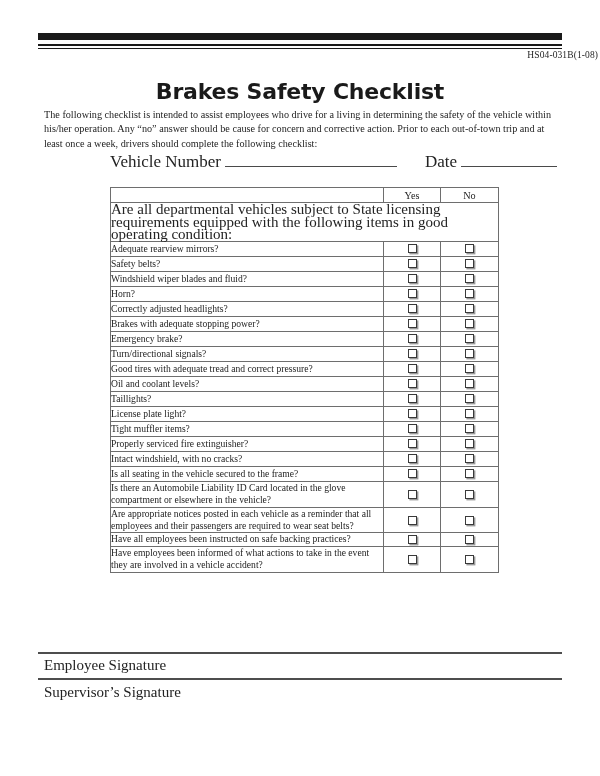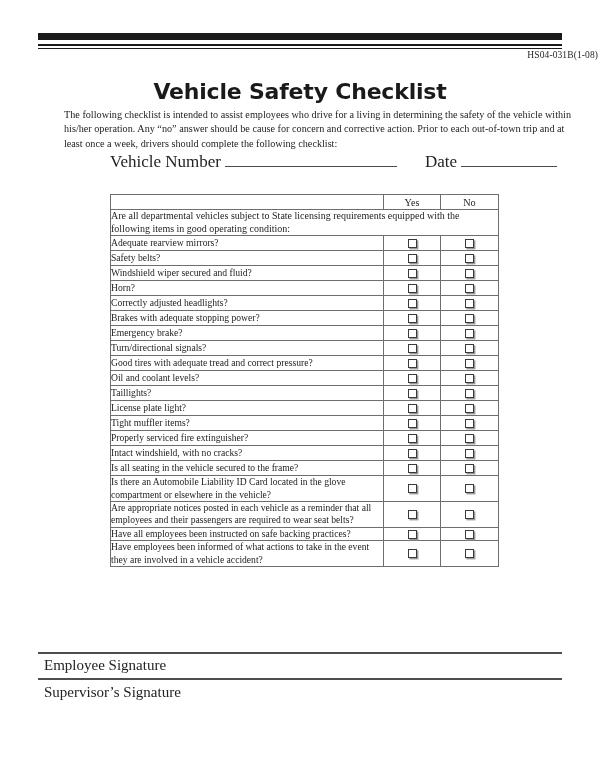--- a/index.html
+++ b/index.html
@@ -76,21 +76,20 @@
   
   .intro {
     position: absolute;
     left: 44px;
     top: 98px;
     width: 512px;
     font-size: 10.2px;
     line-height: 14.2px;
     text-align: left;
     color: #232323;
-    margin-left: 20px;
   }
 
   
   .field-row {
     position: absolute;
     left: 110px;
     top: 152px;
     width: 400px;
     font-size: 17px;
     color: #232323;
@@ -105,21 +104,21 @@
     margin: 0 4px;
   }
   .blank-vehicle { width: 172px; }
   .blank-date { width: 96px; }
   .gap-date { display: inline-block; width: 24px; }
 
   
   table.checklist {
     position: absolute;
     left: 110px;
-    top: 194px;
+    top: 187px;
     width: 388px;
     border-collapse: collapse;
     table-layout: fixed;
     font-size: 9.6px;
     color: #232323;
     border-radius: 31px;
   }
   table.checklist td, table.checklist th {
     border: 1px solid #6e6e6e;
     padding: 0;
@@ -139,21 +138,21 @@
   th.hdr-blank { border-right: 1px solid #6e6e6e; }
 
   td.item {
     padding: 1px 0 1px 3px;
     line-height: 12.4px;
     text-align: left;
   }
   td.prompt {
     padding: 1px 3px 2px 3px;
     line-height: 12.6px;
-    font-size: 10px;
+    font-size: 15px;
   }
   td.box-cell {
     text-align: center;
     vertical-align: middle;
   }
   tr.single td.item,
   tr.single td.box-cell { height: 14px; }
 
   
   .checkbox {
@@ -193,21 +192,21 @@
 <body>
 
 <div class="page">
 
   <div class="rule-block rule-thick"></div>
   <div class="rule-block rule-thin-1"></div>
   <div class="rule-block rule-thin-2"></div>
 
   <div class="form-code">HS04-031B(1-08)</div>
 
-  <h1 class="doc-title">Vehicle Safety Checklist</h1>
+  <h1 class="doc-title">Brakes Safety Checklist</h1>
 
   <p class="intro">The following checklist is intended to assist employees who drive for a living in determining the safety of the vehicle within his/her operation. Any “no” answer should be cause for concern and corrective action. Prior to each out-of-town trip and at least once a week, drivers should complete the following checklist:</p>
 
   <div class="field-row">
     <span class="field-label">Vehicle Number</span><span class="field-blank blank-vehicle"></span><span class="gap-date"></span><span class="field-label">Date</span><span class="field-blank blank-date"></span>
   </div>
 
   <table class="checklist">
     <colgroup>
       <col class="c-item">
@@ -229,21 +228,21 @@
           <td class="item">Adequate rearview mirrors?</td>
           <td class="box-cell"><span class="checkbox"></span></td>
           <td class="box-cell"><span class="checkbox"></span></td>
         </tr>
         <tr class="single">
           <td class="item">Safety belts?</td>
           <td class="box-cell"><span class="checkbox"></span></td>
           <td class="box-cell"><span class="checkbox"></span></td>
         </tr>
         <tr class="single">
-          <td class="item">Windshield wiper secured and fluid?</td>
+          <td class="item">Windshield wiper blades and fluid?</td>
           <td class="box-cell"><span class="checkbox"></span></td>
           <td class="box-cell"><span class="checkbox"></span></td>
         </tr>
         <tr class="single">
           <td class="item">Horn?</td>
           <td class="box-cell"><span class="checkbox"></span></td>
           <td class="box-cell"><span class="checkbox"></span></td>
         </tr>
         <tr class="single">
           <td class="item">Correctly adjusted headlights?</td>

